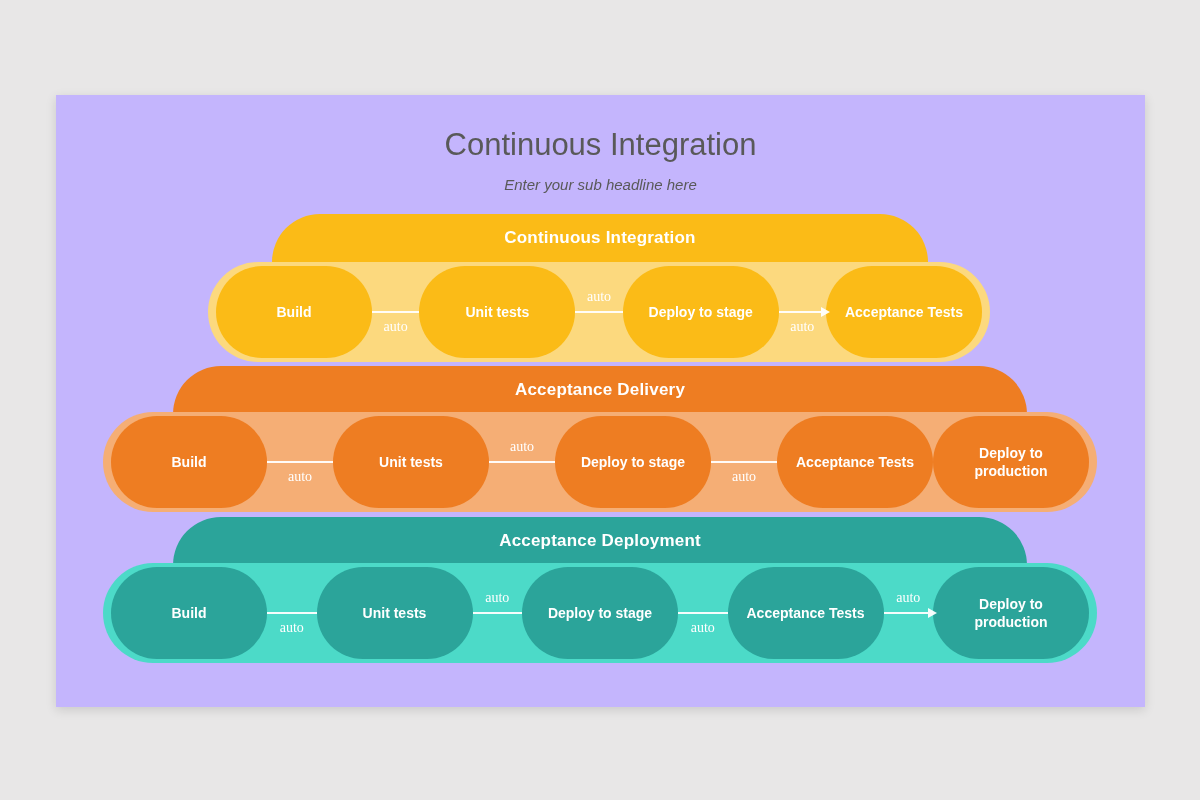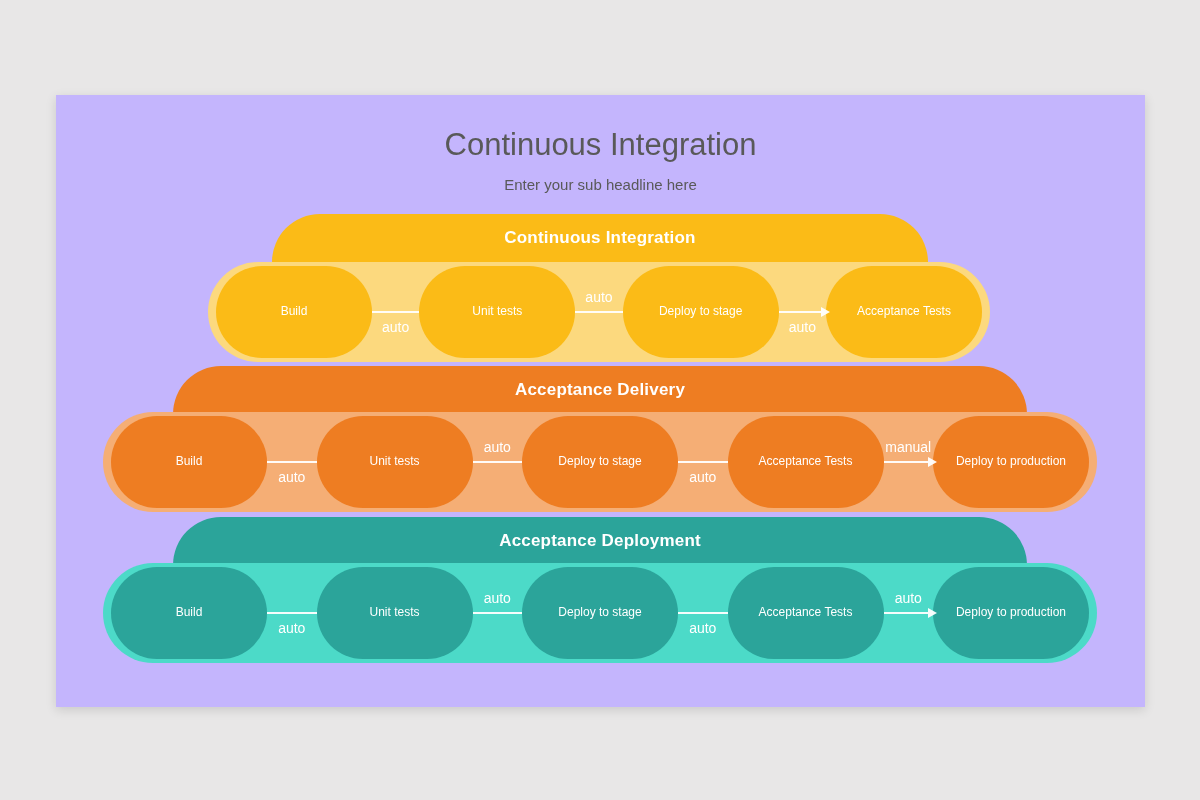--- a/index.html
+++ b/index.html
@@ -31,20 +31,21 @@
     color: #595959;
   }
   .subtitle {
     position: absolute;
     left: 0; right: 0;
     top: 80px;
     text-align: center;
     font-size: 15px;
     line-height: 20px;
     color: #595959;
+    font-style: italic;
   }
   .row { position: absolute; inset: 0; }
   .row-header {
     position: absolute;
     height: 96px;
     border-radius: 48px;
     background: var(--hdr);
     z-index: 1;
   }
   .hdr-label {
@@ -71,30 +72,31 @@
   .node {
     flex: 0 0 156px;
     height: 92px;
     border-radius: 46px;
     background: var(--node);
     display: flex;
     align-items: center;
     justify-content: center;
     text-align: center;
     color: #FFFFFF;
-    font-size: 12px;
-    font-weight: normal;
+    font-size: 14px;
+    font-weight: bold;
     line-height: 1.3;
     padding: 0 14px;
     box-sizing: border-box;
   }
   .connector {
     flex: 1 1 auto;
     position: relative;
     height: 92px;
+    font-family: Liberation Serif, serif;
   }
   .line {
     position: absolute;
     left: 0; right: 0;
     top: 50%;
     height: 2px;
     margin-top: -1px;
     background: rgba(255,255,255,0.95);
   }
   .has-arrow .line { right: 5px; }
@@ -174,24 +176,20 @@
       <div class="connector lab-above">
         <div class="line"></div>
         <div class="conn-label">auto</div>
       </div>
       <div class="node">Deploy to stage</div>
       <div class="connector lab-below">
         <div class="line"></div>
         <div class="conn-label">auto</div>
       </div>
       <div class="node">Acceptance Tests</div>
-      <div class="connector lab-above has-arrow">
-        <div class="line"></div>
-        <div class="conn-label">manual</div>
-      </div>
       <div class="node">Deploy to production</div>
     </div>
   </div>
 
   <div class="row row-3" style="--hdr: #2BA49A; --body: #4CDAC8; --node: #2BA49A;">
     <div class="row-header">
       <div class="hdr-label">Acceptance Deployment</div>
     </div>
     <div class="row-body">
       <div class="node">Build</div>

